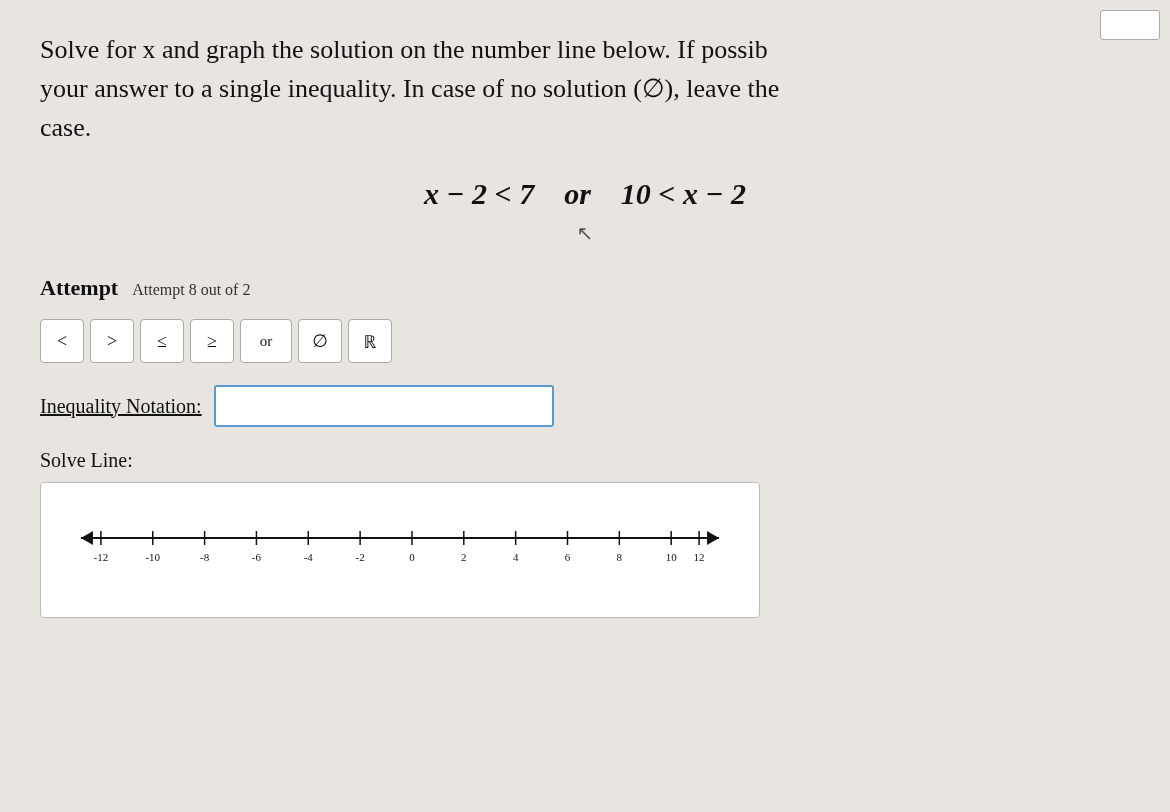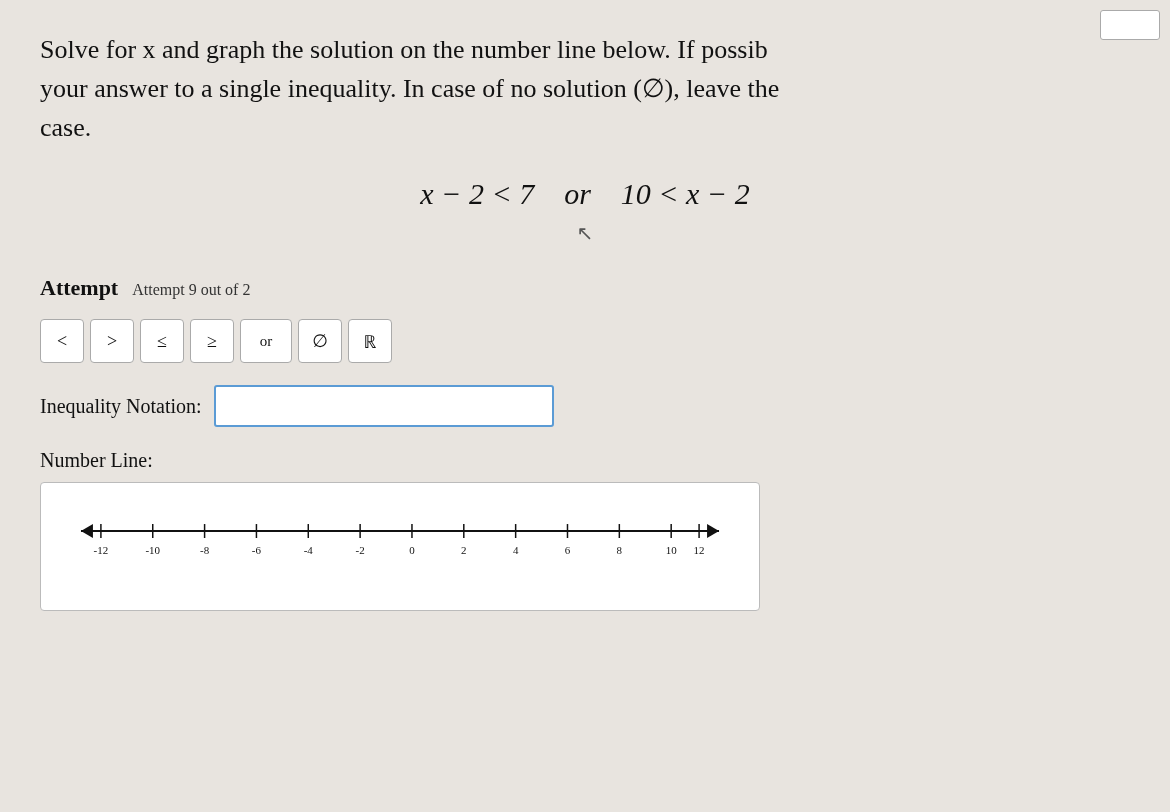--- a/index.html
+++ b/index.html
@@ -17,20 +17,21 @@
       line-height: 1.5;
       margin-bottom: 16px;
       max-width: 900px;
     }
 
     .equation-area {
       text-align: center;
       font-size: 30px;
       margin: 30px 0 10px 0;
       font-style: italic;
+      font-weight: bold;
     }
 
     .cursor-indicator {
       text-align: center;
       font-size: 20px;
       color: #555;
       margin-bottom: 30px;
     }
 
     .answer-section {
@@ -81,20 +82,21 @@
 
     .inequality-notation-row {
       display: flex;
       align-items: center;
       gap: 12px;
       margin-bottom: 22px;
     }
 
     .inequality-label {
       font-size: 20px;
+      text-decoration: underline;
     }
 
     .inequality-input {
       width: 340px;
       height: 42px;
       border: 2px solid #5b9bd5;
       border-radius: 3px;
       background: #fff;
       font-size: 18px;
       padding: 4px 8px;
@@ -104,21 +106,21 @@
 
     .number-line-label {
       font-size: 20px;
       margin-bottom: 10px;
     }
 
     .number-line-container {
       background: #fff;
       border: 1.5px solid #bbb;
       border-radius: 4px;
-      padding: 13px 30px 30px 30px;
+      padding: 20px 30px 30px 30px;
       width: 720px;
       position: relative;
     }
 
     .number-line-svg {
       width: 100%;
       height: 80px;
     }
 
     
@@ -152,39 +154,39 @@
   <span>10 &lt; x − 2</span>
 </div>
 
 <div class="cursor-indicator">
   ↖
 </div>
 
 <div class="answer-section">
   <div>
     <span class="answer-label">Attempt</span>
-    <span class="attempt-text">Attempt 9 out of 2</span>
+    <span class="attempt-text">Attempt 8 out of 2</span>
   </div>
 
   <div class="symbol-buttons">
     <button class="sym-btn">&lt;</button>
     <button class="sym-btn">&gt;</button>
     <button class="sym-btn">≤</button>
     <button class="sym-btn">≥</button>
     <button class="sym-btn wide">or</button>
     <button class="sym-btn">∅</button>
     <button class="sym-btn">ℝ</button>
   </div>
 
   <div class="inequality-notation-row">
     <span class="inequality-label">Inequality Notation:</span>
     <input class="inequality-input" type="text" placeholder="" style="">
   </div>
 
-  <div class="number-line-label">Number Line:</div>
+  <div class="number-line-label">Solve Line:</div>
   <div class="number-line-container">
     <svg class="number-line-svg" viewBox="0 0 660 80" xmlns="http://www.w3.org/2000/svg">
 
       <line x1="10" y1="35" x2="650" y2="35" stroke="#111" stroke-width="2"></line>
 
       <polygon points="10,35 22,28 22,42" fill="#111"></polygon>
 
       <polygon points="650,35 638,28 638,42" fill="#111"></polygon>
 
       <line x1="30" y1="28" x2="30" y2="42" stroke="#111" stroke-width="1.5"></line>

